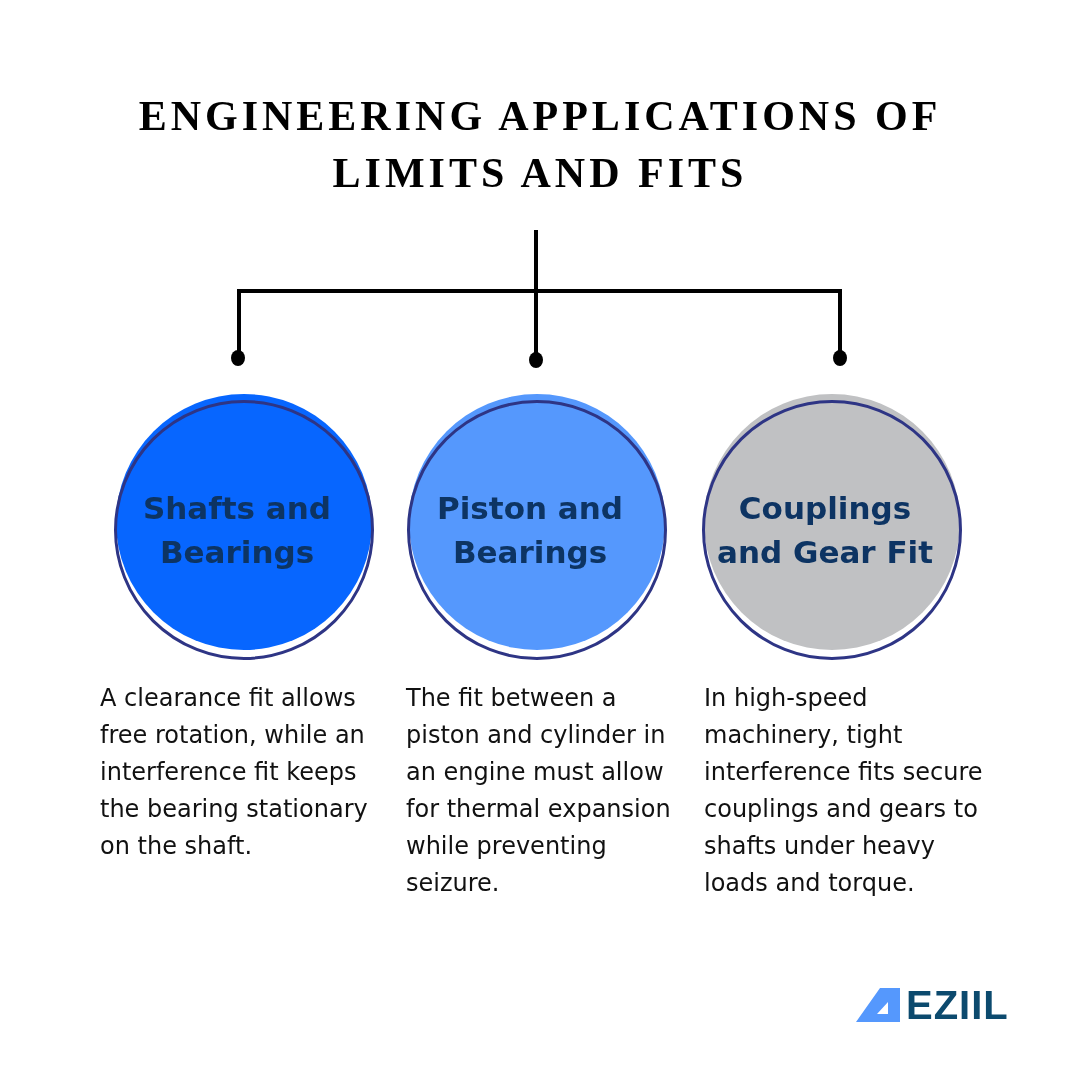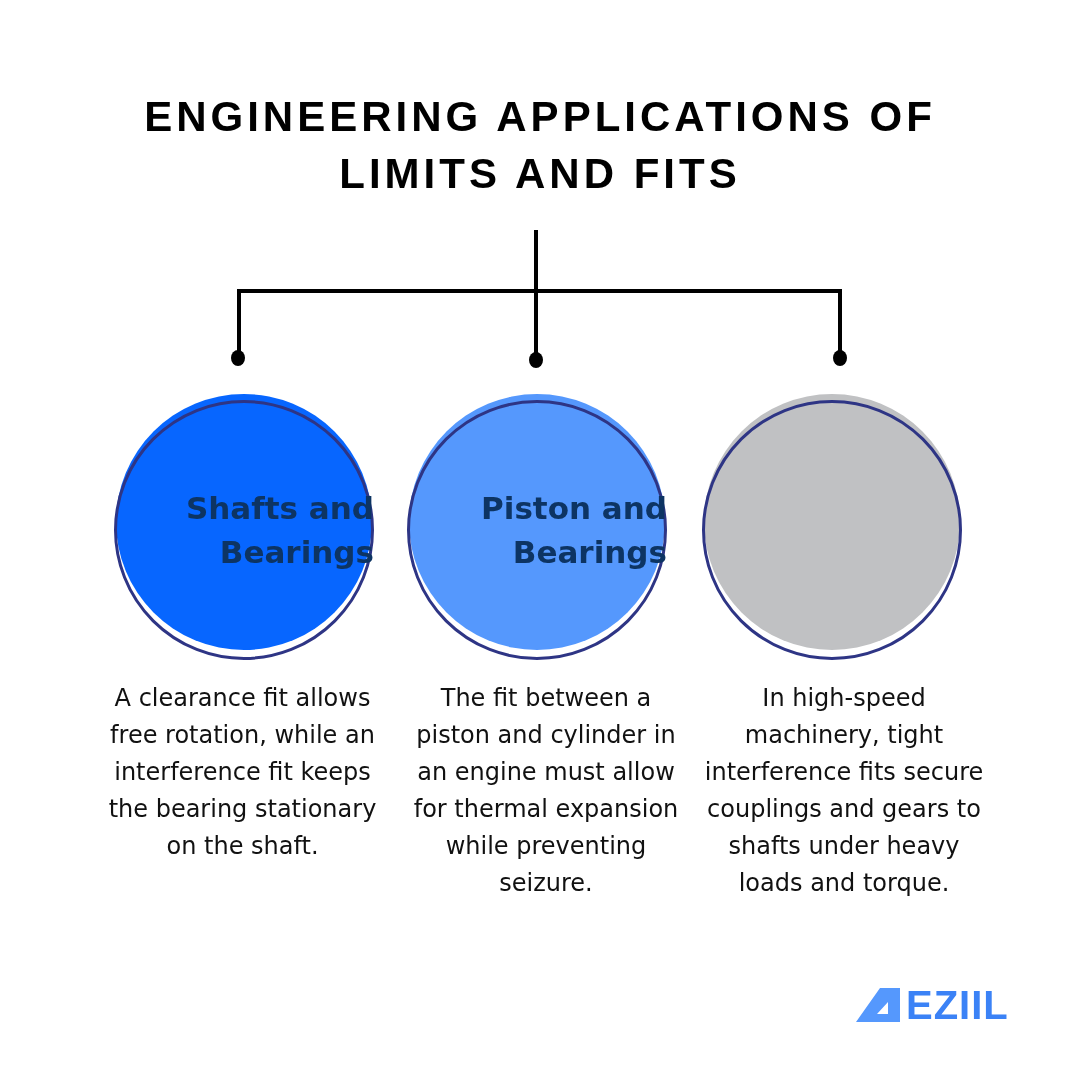--- a/index.html
+++ b/index.html
@@ -8,45 +8,45 @@
       position: relative; overflow: hidden;
       font-family: "DejaVu Sans", sans-serif;
     }
     .title {
       position: absolute; left: 0; top: 88px; width: 1080px;
       text-align: center;
       font-family: "Liberation Sans", sans-serif;
       font-weight: bold; font-size: 42px; line-height: 57px;
       letter-spacing: 4px; color: #000000;
     }
-    .title span { display: block; }
+    .title span { display: block; font-family: Liberation Serif, serif; }
     .connector { position: absolute; background: #000; }
     .dot { position: absolute; width: 14px; height: 16px; border-radius: 50%; background: #000; }
     .node { position: absolute; width: 262px; height: 266px; }
     .node .fill {
       position: absolute; left: 2px; top: 0; width: 256px; height: 256px; border-radius: 50%;
     }
     .node .ring {
       position: absolute; left: 0; top: 6px; width: 254px; height: 254px; border-radius: 50%;
       border: 3px solid #2e3585;
     }
     .node .label {
-      position: absolute; left: 38px; top: 6px; width: 222px; height: 260px;
-      display: flex; align-items: center; justify-content: center; text-align: right;
+      position: absolute; left: 12px; top: 6px; width: 222px; height: 260px;
+      display: flex; align-items: center; justify-content: center; text-align: center;
       font-family: "DejaVu Sans", sans-serif; font-weight: bold; font-size: 31px;
       line-height: 44px; color: #0d3463;
     }
     .desc {
-      position: absolute; width: 280px; text-align: center;
+      position: absolute; width: 280px; 
       font-family: "DejaVu Sans", sans-serif; font-size: 24px; line-height: 37px; color: #111;
     }
     .logo { position: absolute; left: 856px; top: 988px; height: 34px; display: flex; align-items: center; }
     .logo-text {
       font-family: "Liberation Sans", sans-serif; font-weight: bold; font-size: 40px;
-      color: #3b82f6; letter-spacing: 1px; margin-left: 6px; line-height: 34px;
+      color: #0c4a6e; letter-spacing: 1px; margin-left: 6px; line-height: 34px;
     }
   </style>
 </head>
 <body>
 
 <div class="title">
   <span>ENGINEERING APPLICATIONS OF</span>
   <span>LIMITS AND FITS</span>
 </div>
 
@@ -68,20 +68,21 @@
 <div class="node" style="left:407px; top:394px;">
   <div class="fill" style="background:#5598fd;"></div>
   <div class="ring"></div>
   <div class="label">Piston and Bearings</div>
 </div>
 <div class="desc" style="left:398px; top:680px; width:280px;margin-left:8px;">The fit between a piston and cylinder in an engine must allow for thermal expansion while preventing seizure.</div>
 
 <div class="node" style="left:702px; top:394px;">
   <div class="fill" style="background:#c0c1c3;"></div>
   <div class="ring"></div>
+  <div class="label">Couplings and Gear Fit</div>
 </div>
 <div class="desc" style="left:698px; top:680px; width:280px;margin-left:6px;">In high-speed machinery, tight interference fits secure couplings and gears to shafts under heavy loads and torque.</div>
 
 <div class="logo">
   <svg width="44" height="34" viewBox="0 0 44 34">
     <path d="M24 0 L44 0 L44 34 L0 34 Z M32 14 L21 26 L32 26 Z" fill="#5598fd" fill-rule="evenodd"></path>
   </svg>
   <span class="logo-text">EZIIL</span>
 </div>
 

